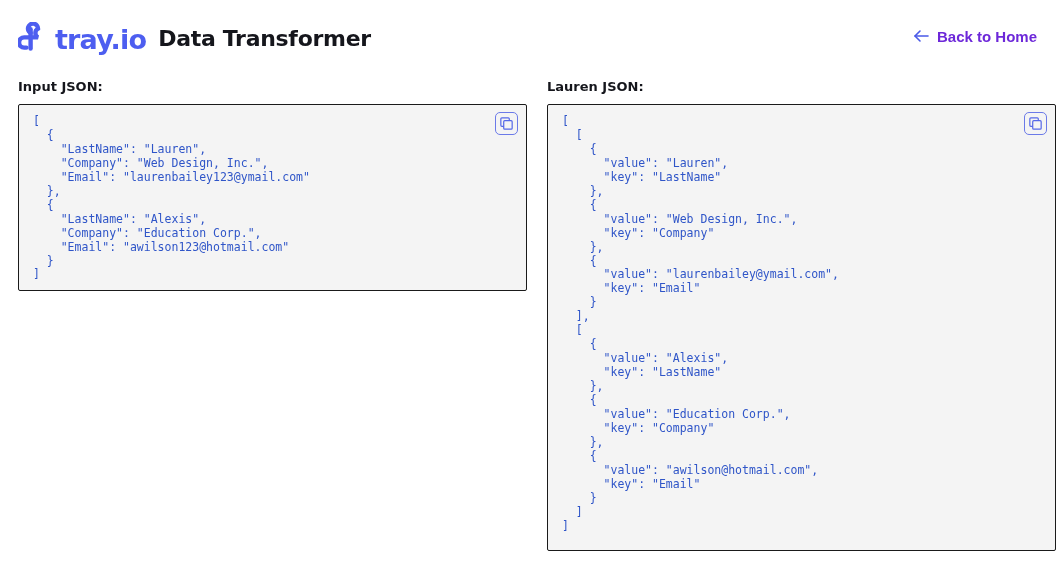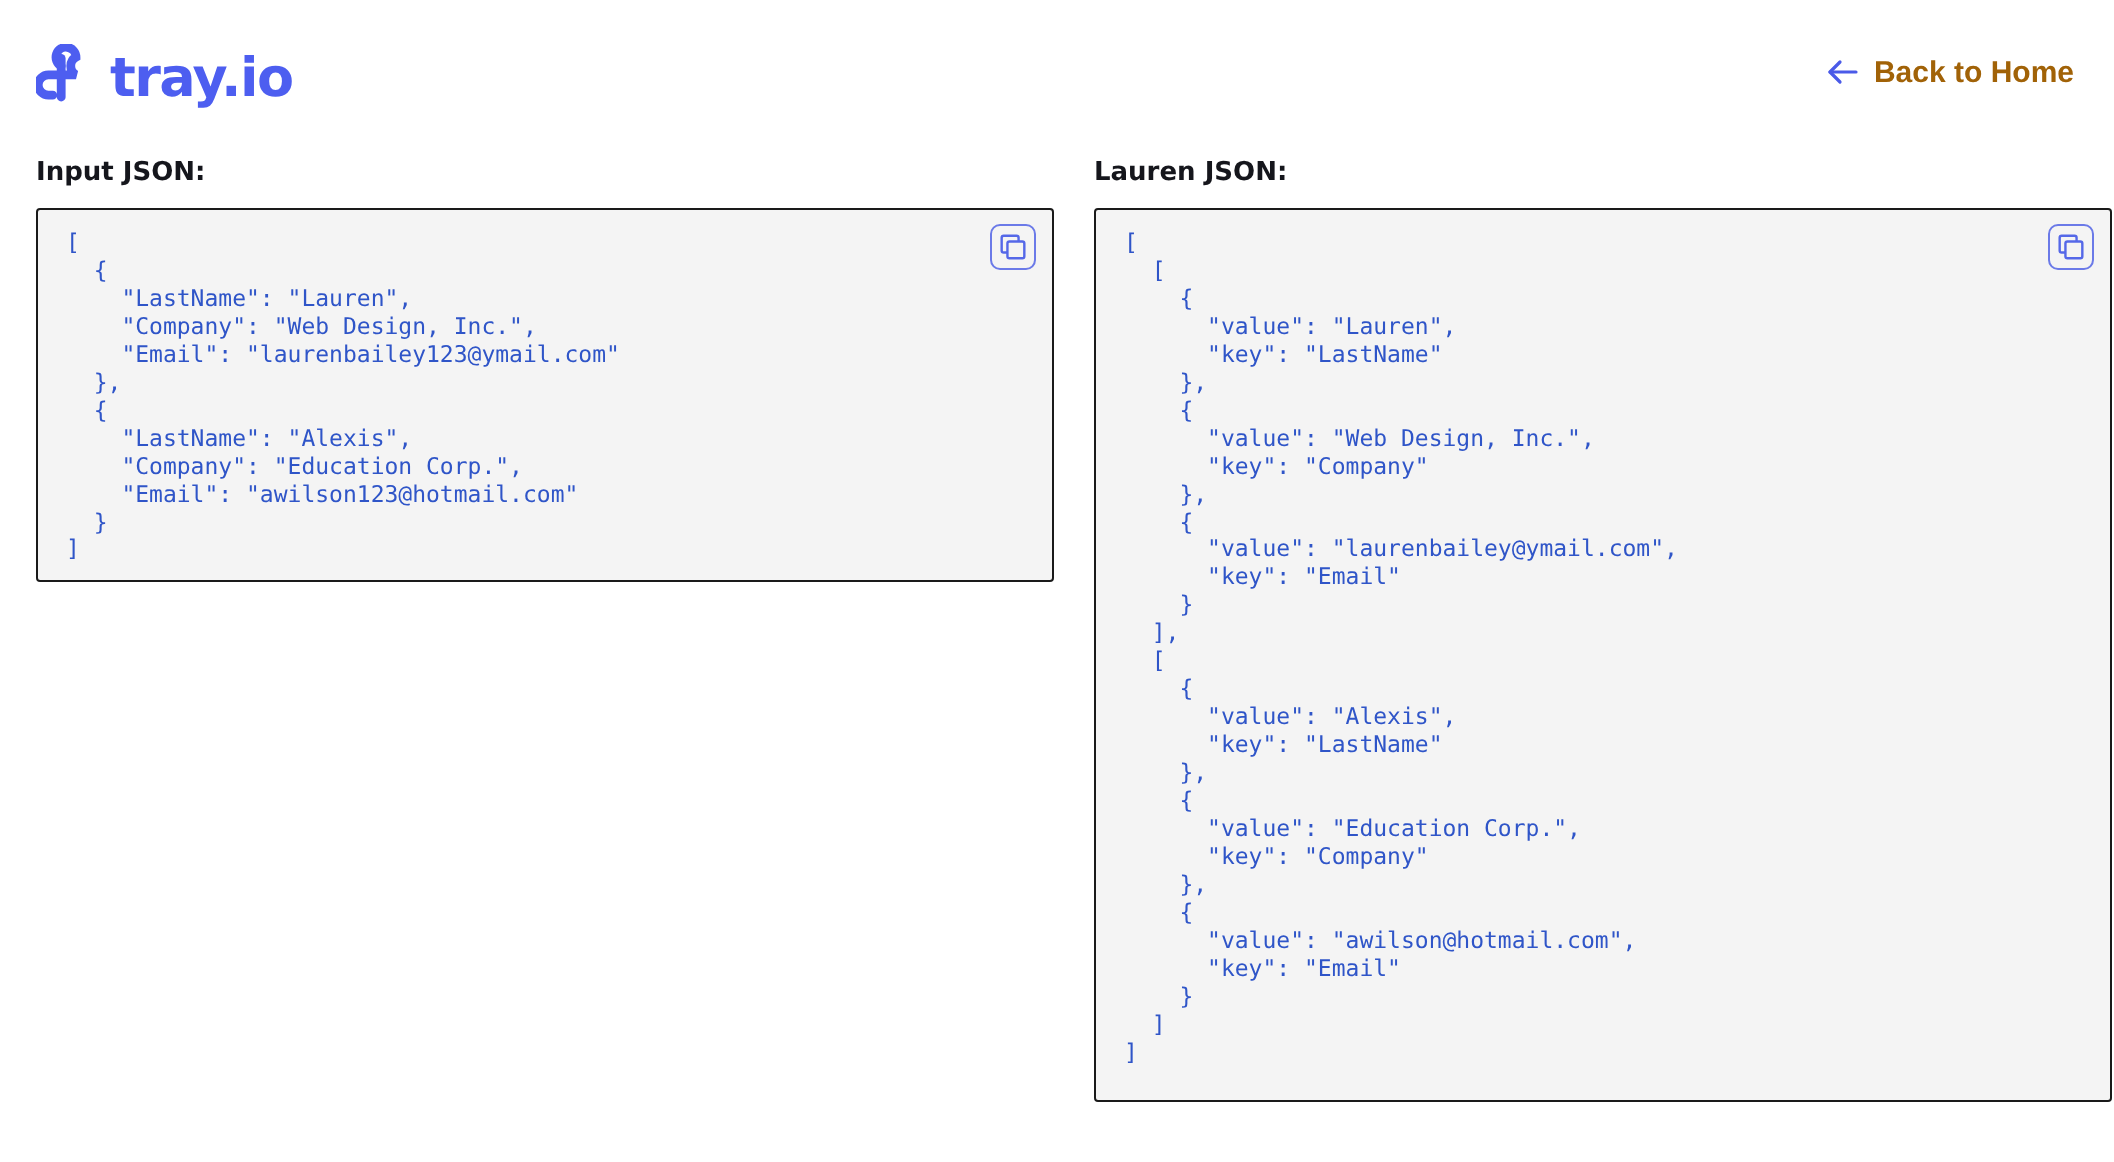--- a/index.html
+++ b/index.html
@@ -67,21 +67,21 @@
     color: #15161c;
     line-height: 1;
     position: relative;
     top: 1px;
   }
 
   .back-link {
     display: inline-flex;
     align-items: center;
     gap: 8px;
-    color: #a16207;
+    color: #6d28d9;
     font-size: 15px;
     font-weight: bold;
     text-decoration: none;
     cursor: pointer;
     padding: 4px 2px;
     position: relative;
     top: -2px;
   }
   .back-arrow {
     display: block;
@@ -162,20 +162,21 @@
     <div class="brand">
       <div class="logo-lockup">
         <svg class="logo-mark" viewBox="0 0 30 32" aria-hidden="true">
           <g fill="none" stroke="#4d5ef0" stroke-width="4.4" stroke-linecap="round">
             <path d="M12.6 7.2 L12.6 26.5"></path>
             <path d="M12.6 11.0 A5.0 5.0 0 1 1 20.0 6.6 A5.0 5.0 0 0 0 20.0 15.4 L6.2 15.4 A5.1 5.1 0 1 0 6.2 25.6 L8.4 25.6"></path>
           </g>
         </svg>
         <span class="logo-word">tray.io</span>
       </div>
+      <span class="app-title">Data Transformer</span>
     </div>
 
     <a class="back-link" href="#">
       <svg class="back-arrow" viewBox="0 0 16 14" aria-hidden="true">
         <g fill="none" stroke="#4a5ae8" stroke-width="1.6" stroke-linecap="round" stroke-linejoin="round">
           <path d="M15 7 H2"></path>
           <path d="M7 2 L2 7 L7 12"></path>
         </g>
       </svg>
       <span>Back to Home</span>

